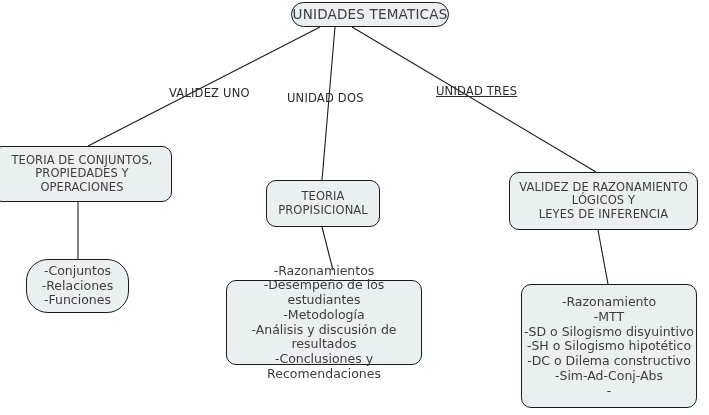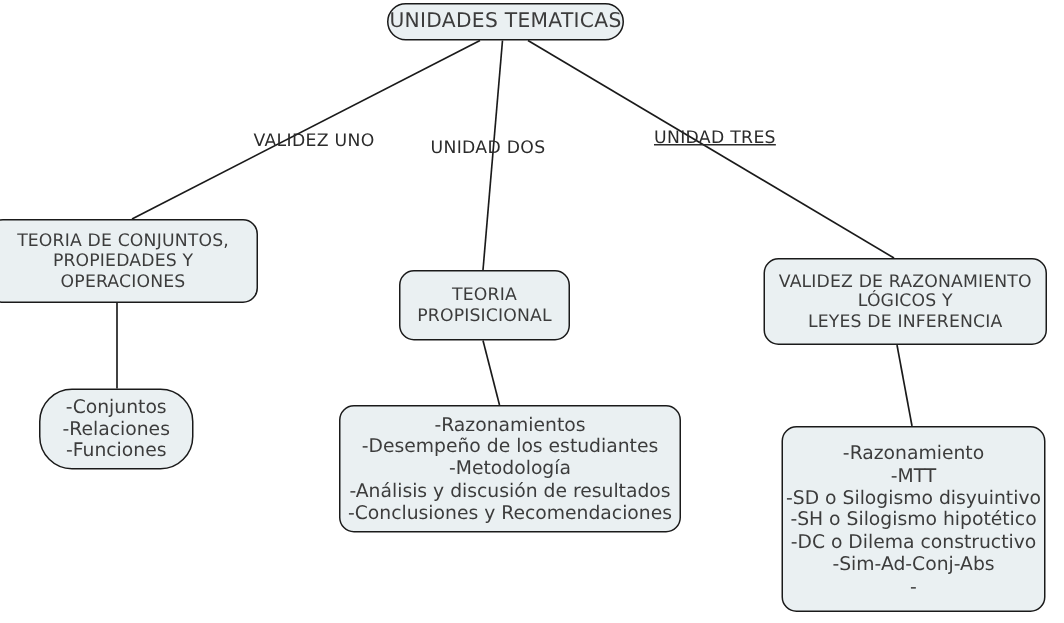--- a/index.html
+++ b/index.html
@@ -42,20 +42,21 @@
   }
   .pill {
     border-radius: 14px;
   }
   .rounded {
     border-radius: 10px;
   }
   .root {
     font-size: 13.5px;
     letter-spacing: 0.2px;
+    margin-left: 33px;
   }
   .branch {
     font-size: 11.5px;
     letter-spacing: 0.1px;
   }
   .leaf {
     font-size: 12.5px;
   }
   .leaf-top {
     align-items: flex-start;
@@ -103,21 +104,21 @@
     <span class="node-inner">-Conjuntos
 -Relaciones
 -Funciones</span>
   </div>
 
   <div class="node rounded branch" style="left:266px; top:180px; width:114px; height:47px;">
     <span class="node-inner">TEORIA
 PROPISICIONAL</span>
   </div>
 
-  <div class="node rounded leaf" style="left:226px; top:270px; width:228px; height:85px;">
+  <div class="node rounded leaf" style="left:226px; top:280px; width:196px; height:85px;">
     <span class="node-inner">-Razonamientos
 -Desempeño de los estudiantes
 -Metodología
 -Análisis y discusión de resultados
 -Conclusiones y Recomendaciones</span>
   </div>
 
   <div class="node rounded leaf leaf-top" style="left:521px; top:284px; width:176px; height:124px;">
     <span class="node-inner">-Razonamiento
 -MTT

